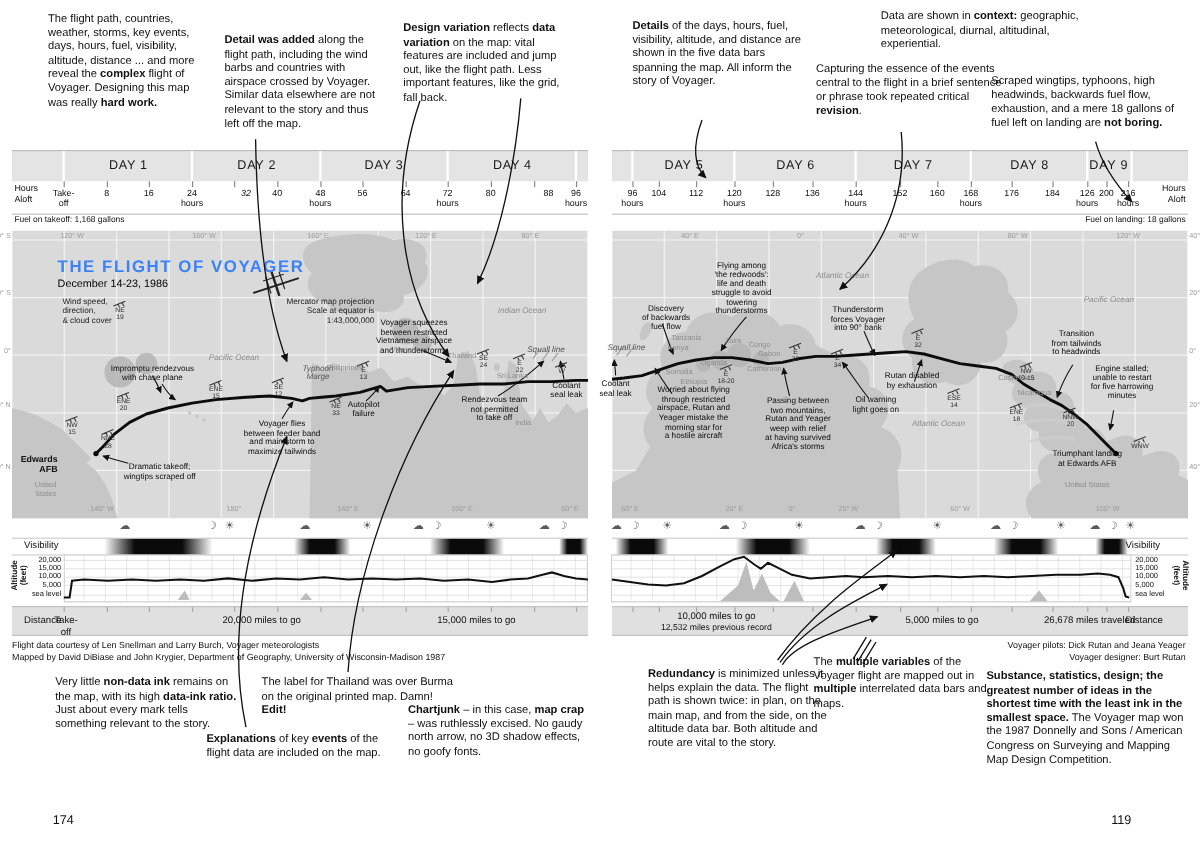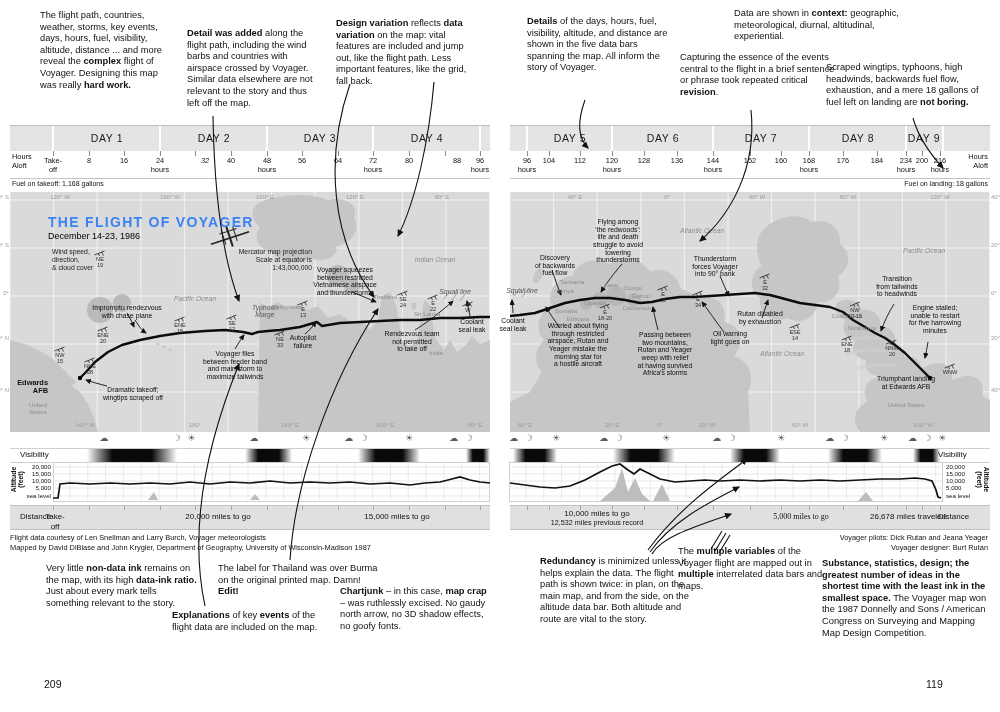--- a/index.html
+++ b/index.html
@@ -149,21 +149,21 @@
       <div class="tick" style="left: 271px;"></div>
       <div class="tick-l pre" style="left: 271px;">160</div>
       <div class="tick" style="left: 299px;"></div>
       <div class="tick-l pre" style="left: 299px;">168
 hours</div>
       <div class="tick" style="left: 333px;"></div>
       <div class="tick-l pre" style="left: 333px;">176</div>
       <div class="tick" style="left: 367px;"></div>
       <div class="tick-l pre" style="left: 367px;">184</div>
       <div class="tick" style="left: 396px;"></div>
-      <div class="tick-l pre" style="left: 396px;">234
+      <div class="tick-l pre" style="left: 396px;">126
 hours</div>
       <div class="tick" style="left: 412px;"></div>
       <div class="tick-l pre" style="left: 412px;">200</div>
       <div class="tick" style="left: 430px;"></div>
       <div class="tick-l pre" style="left: 430px;">216
 hours</div>
     </div>
   <div class="hours-aloft pre" style="left:12px;top:153px">Hours
 Aloft</div>
   <div class="hours-aloft pre" style="left:962px;top:153px;text-align:right;width:26px">Hours
@@ -665,21 +665,21 @@
       <div class="dtick" style="left: 240px;"></div>
       <div class="dtick" style="left: 271px;"></div>
       <div class="dtick" style="left: 299px;"></div>
       <div class="dtick" style="left: 333px;"></div>
       <div class="dtick" style="left: 367px;"></div>
       <div class="dtick" style="left: 396px;"></div>
       <div class="dtick" style="left: 412px;"></div>
       <div class="dtick" style="left: 430px;"></div>
       <div class="dist-l pre" style="left: 87px; top: 3px;">10,000 miles to go</div>
       <div class="dist-sub" style="left: 87px; top: 12px;">12,532 miles previous record</div>
-      <div class="dist-l pre" style="left: 291px; top: 6px; font-family: Liberation Serif, serif;">5,000 miles to go</div>
+      <div class="dist-l pre" style="left: 275px; top: 6px;">5,000 miles to go</div>
       <div class="dist-l pre" style="left: 398px; top: 6px;">26,678 miles traveled</div>
     </div>
   <div class="dist-name pre" style="left:938px">Distance</div>
 
   <div class="attrib" style="left:10px;top:533px">
     <div class="pre">Flight data courtesy of Len Snellman and Larry Burch, Voyager meteorologists</div>
     <div class="pre">Mapped by David DiBiase and John Krygier, Department of Geography, University of Wisconsin-Madison 1987</div>
   </div>
   <div class="attrib" style="left:688px;top:533px;width:300px;text-align:right">
     <div class="pre">Voyager pilots: Dick Rutan and Jeana Yeager</div>
@@ -687,21 +687,21 @@
   </div>
 
   <div class="note" style="left:46px;top:563px;width:153px">Very little <b>non-data ink</b> remains on the map, with its high <b>data-ink ratio.</b> Just about every mark tells something relevant to the story.</div>
   <div class="note" style="left:218px;top:563px;width:160px">The label for Thailand was over Burma on the original printed map. Damn! <b>Edit!</b></div>
   <div class="note" style="left:172px;top:610px;width:153px"><b>Explanations</b> of key <b>events</b> of the flight data are included on the map.</div>
   <div class="note" style="left:340px;top:586px;width:153px"><b>Chartjunk</b> – in this case, <b>map crap</b> – was ruthlessly excised. No gaudy north arrow, no 3D shadow effects, no goofy fonts.</div>
   <div class="note" style="left:540px;top:556px;width:153px"><b>Redundancy</b> is minimized unless it helps explain the data. The flight path is shown twice: in plan, on the main map, and from the side, on the altitude data bar. Both altitude and route are vital to the story.</div>
   <div class="note" style="left:678px;top:546px;width:146px">The <b>multiple variables</b> of the Voyager flight are mapped out in <b>multiple</b> interrelated data bars and maps.</div>
   <div class="note" style="left:822px;top:558px;width:170px"><b>Substance, statistics, design; the greatest number of ideas in the shortest time with the least ink in the smallest space.</b> The Voyager map won the 1987 Donnelly and Sons / American Congress on Surveying and Mapping Map Design Competition.</div>
 
-  <div class="pageno pre" style="left:44px;top:678px">209</div>
+  <div class="pageno pre" style="left:44px;top:678px">174</div>
   <div class="pageno pre" style="left:926px;top:678px">119</div>
 
   <svg id="overlay" width="1000" height="712" viewBox="0 0 1000 712" style="left:0;top:0;z-index:6;pointer-events:none">
     <g fill="none" stroke="#111" stroke-width="1.1">
       <path d="M213,116 C214,180 220,250 239,301" marker-end="url(#ah)"></path>
       <path d="M350,84 C324,160 332,240 374,297" marker-end="url(#ah)"></path>
       <path d="M434,82 C429,140 416,200 398,236" marker-end="url(#ah)"></path>
       <path d="M585,100 C577,122 578,138 588,148" marker-end="url(#ah)"></path>
       <path d="M751,110 C757,168 731,214 700,241" marker-end="url(#ah)"></path>
       <path d="M913,118 C919,140 933,157 943,168" marker-end="url(#ah)"></path>

